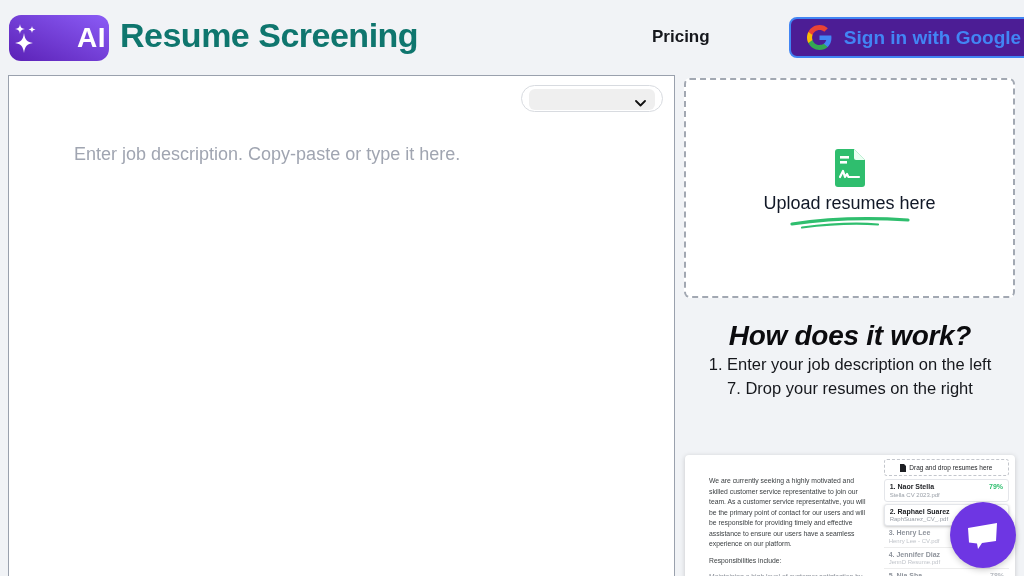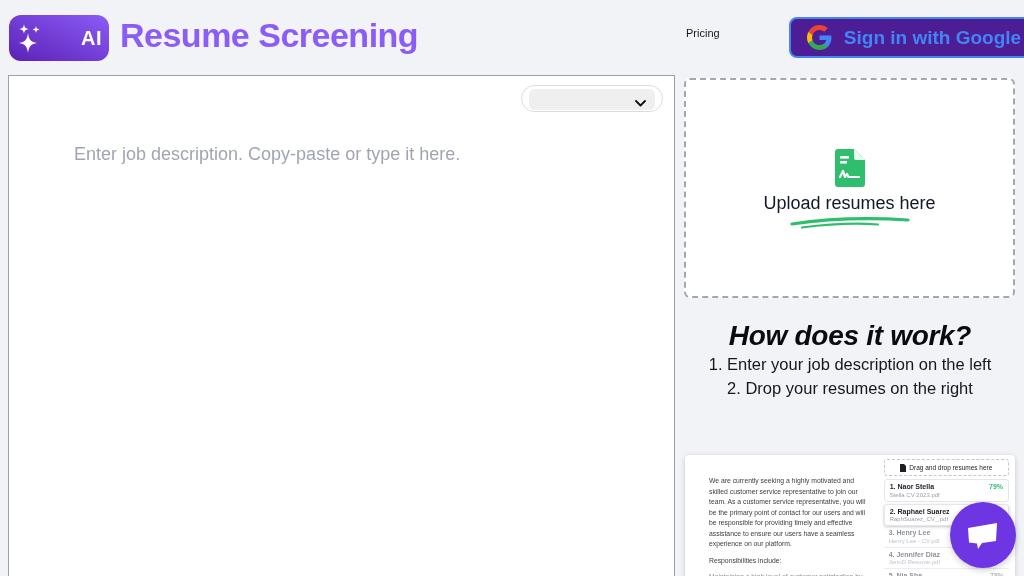--- a/index.html
+++ b/index.html
@@ -12,28 +12,28 @@
   }
 
   
   .logo {
     position:absolute; left:9px; top:15px;
     width:100px; height:46px; border-radius:12px;
     background:linear-gradient(to top right,#5b21b6,#8b5cf6);
     display:flex; align-items:center; justify-content:center; gap:7px;
     color:#fff;
   }
-  .logo-text { font-size:20px; font-weight:bold; letter-spacing:.5px;margin-left:30px; }
+  .logo-text { font-size:28px; font-weight:bold; letter-spacing:.5px;margin-left:30px; }
   .app-title {
     position:absolute; left:120px; top:16px;
-    font-size:34px; font-weight:bold; letter-spacing:-.5px; color:#8b5cf6;
+    font-size:34px; font-weight:bold; letter-spacing:-.5px; color:#0f766e;
   }
   .pricing-link {
-    position:absolute; left:686px; top:27px;
-    font-size:11px; color:#16181d; cursor:pointer;
+    position:absolute; left:652px; top:27px;
+    font-size:17px; color:#16181d; cursor:pointer;font-weight:bold;
   }
   .google-btn {
     position:absolute; left:765px; top:17px; width:250px; height:41px;
     background:#4c1d95; border:2px solid #4285f4; border-radius:8px;
     display:flex; align-items:center; justify-content:center; gap:12px;
     cursor:pointer;
     margin-left:24px;
   }
   .google-btn span { font-size:19px; font-weight:bold; color:#4285f4; }
 
@@ -179,21 +179,21 @@
       <path d="M2 9 Q 55 1 118 5" fill="none" stroke="#2fbe6e" stroke-width="3.2" stroke-linecap="round"></path>
       <path d="M12 12.5 Q 55 7 88 9.5" fill="none" stroke="#2fbe6e" stroke-width="2.2" stroke-linecap="round"></path>
     </svg>
   </span>
 </div>
 
 <div class="how-block">
   <div class="how-title">How does it work?</div>
   <div class="how-steps">
     <div>1. Enter your job description on the left</div>
-    <div>2. Drop your resumes on the right</div>
+    <div>7. Drop your resumes on the right</div>
   </div>
 </div>
 
 <div class="preview-card">
   <div class="mini-left">
     <p>We are currently seeking a highly motivated and skilled customer service representative to join our team. As a customer service representative, you will be the primary point of contact for our users and will be responsible for providing timely and effective assistance to ensure our users have a seamless experience on our platform.</p>
     <p>Responsibilities include:</p>
     <p class="m-fade1">Maintaining a high level of customer satisfaction by providing friendly and helpful support to users</p>
 
   </div>

